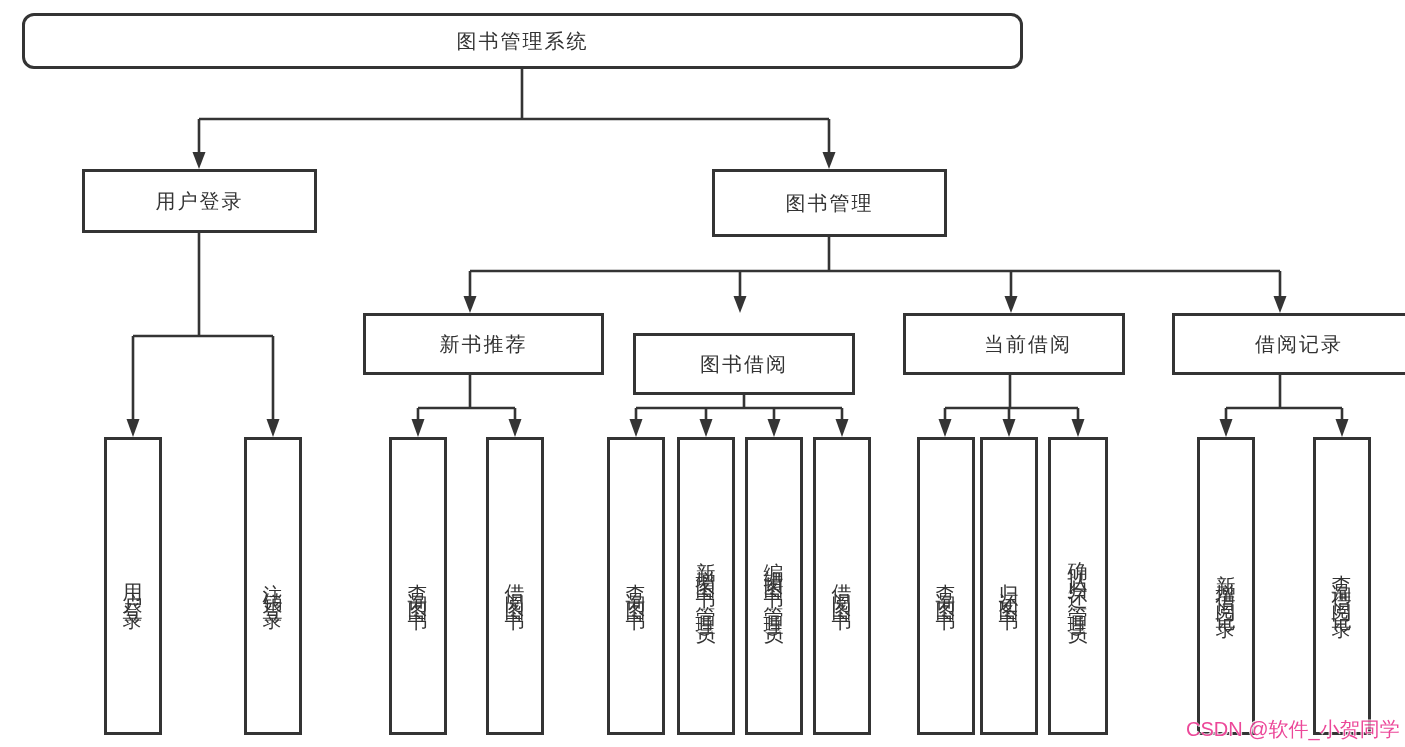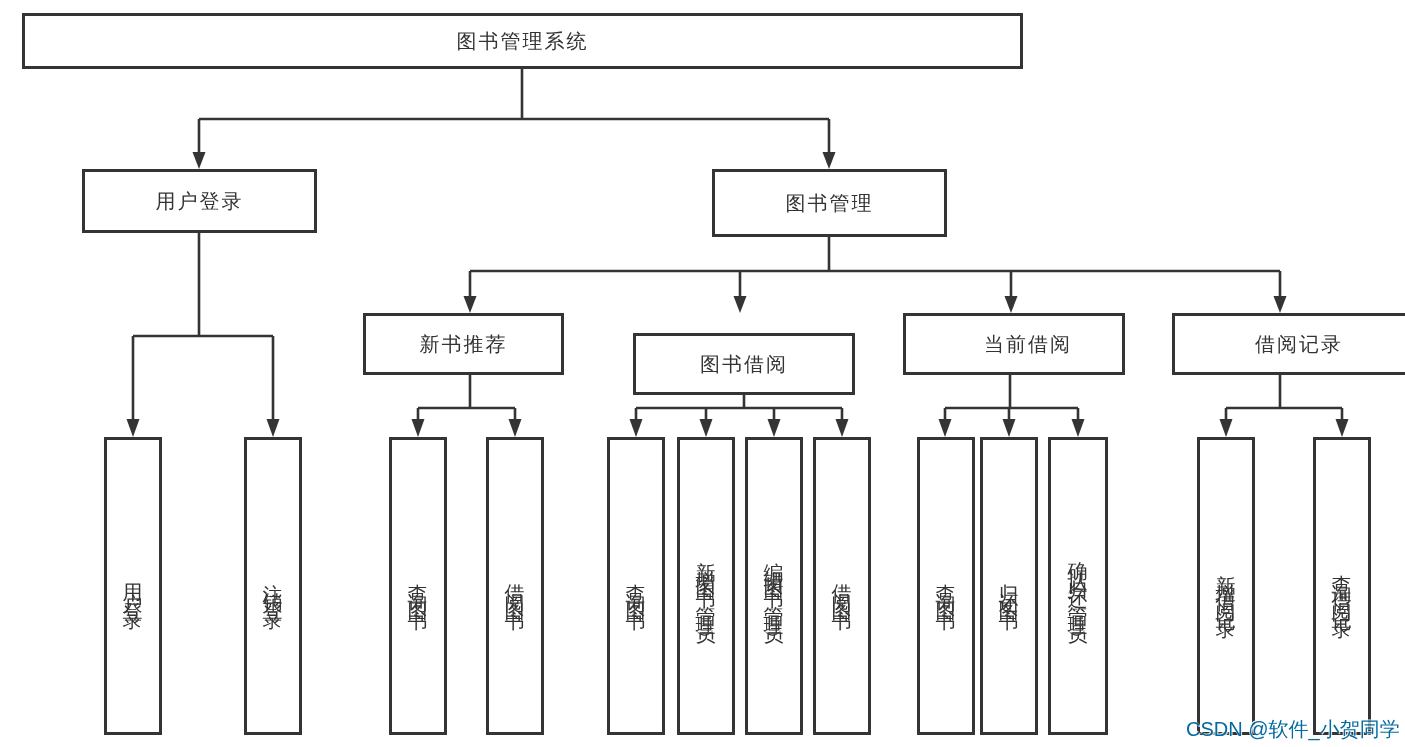--- a/index.html
+++ b/index.html
@@ -13,21 +13,21 @@
     box-sizing:border-box;display:flex;align-items:center;justify-content:center;
     color:#333333;z-index:2;
   }
   .hlabel{font-size:20px;letter-spacing:2px;white-space:nowrap;}
   .vbox .vlabel{
     writing-mode:vertical-rl;text-orientation:mixed;
     font-size:20px;line-height:1;letter-spacing:9px;white-space:nowrap;
   }
   .watermark{
     position:absolute;left:1186px;top:716px;z-index:3;
-    font-size:20px;color:#0369a1;white-space:nowrap;
+    font-size:20px;color:#ec4899;white-space:nowrap;
     text-shadow:1px 1px 0 rgba(255,255,255,.85),-1px -1px 0 rgba(255,255,255,.85);
   }
 </style>
 </head>
 <body>
 
 <div class="stage">
 
   <svg class="wires" width="1405" height="747" viewBox="0 0 1405 747" xmlns="http://www.w3.org/2000/svg">
     <g stroke="#343434" stroke-width="2.6" fill="none">
@@ -62,32 +62,32 @@
       <polygon points="767.5,419 780.5,419 774,437"></polygon>
       <polygon points="835.5,419 848.5,419 842,437"></polygon>
       <polygon points="938.5,419 951.5,419 945,437"></polygon>
       <polygon points="1002.5,419 1015.5,419 1009,437"></polygon>
       <polygon points="1071.5,419 1084.5,419 1078,437"></polygon>
       <polygon points="1219.5,419 1232.5,419 1226,437"></polygon>
       <polygon points="1335.5,419 1348.5,419 1342,437"></polygon>
     </g>
   </svg>
 
-  <div class="box" style="left:22px;top:13px;width:1001px;height:56px;">
+  <div class="box" style="left:22px;top:13px;width:1001px;height:56px;border-radius:12px;">
     <span class="hlabel">图书管理系统</span>
   </div>
 
   <div class="box" style="left:82px;top:169px;width:235px;height:64px;">
     <span class="hlabel">用户登录</span>
   </div>
   <div class="box" style="left:712px;top:169px;width:235px;height:68px;font-family:Liberation Mono, monospace;">
     <span class="hlabel">图书管理</span>
   </div>
 
-  <div class="box" style="left:363px;top:313px;width:201px;height:62px;">
+  <div class="box" style="left:363px;top:313px;width:241px;height:62px;">
     <span class="hlabel">新书推荐</span>
   </div>
   <div class="box" style="left:633px;top:313px;width:222px;height:62px;margin-top:20px;">
     <span class="hlabel">图书借阅</span>
   </div>
   <div class="box" style="left:903px;top:313px;width:222px;height:62px;padding-left:28px;">
     <span class="hlabel">当前借阅</span>
   </div>
   <div class="box" style="left:1172px;top:313px;width:254px;height:62px;">
     <span class="hlabel">借阅记录</span>

